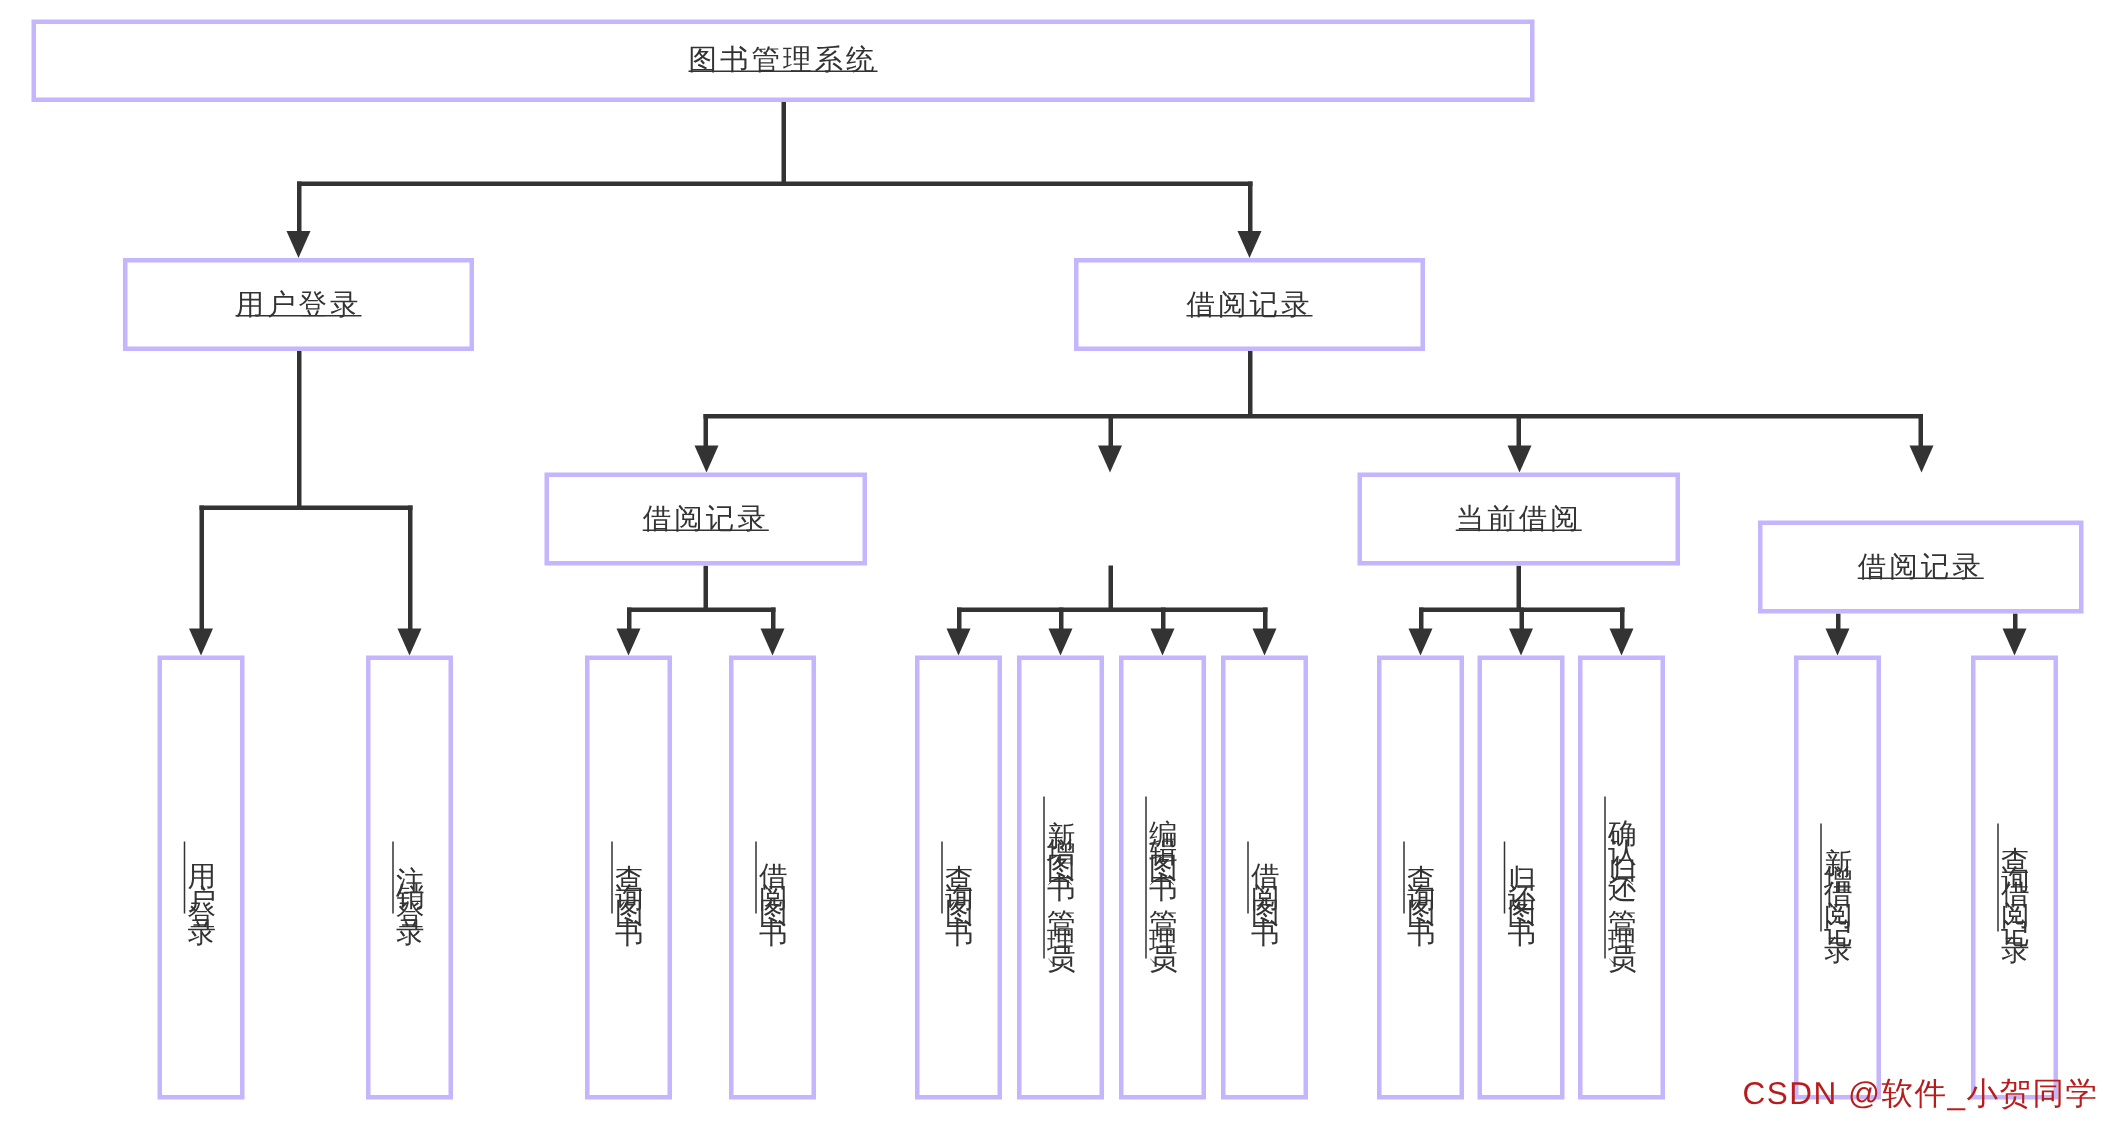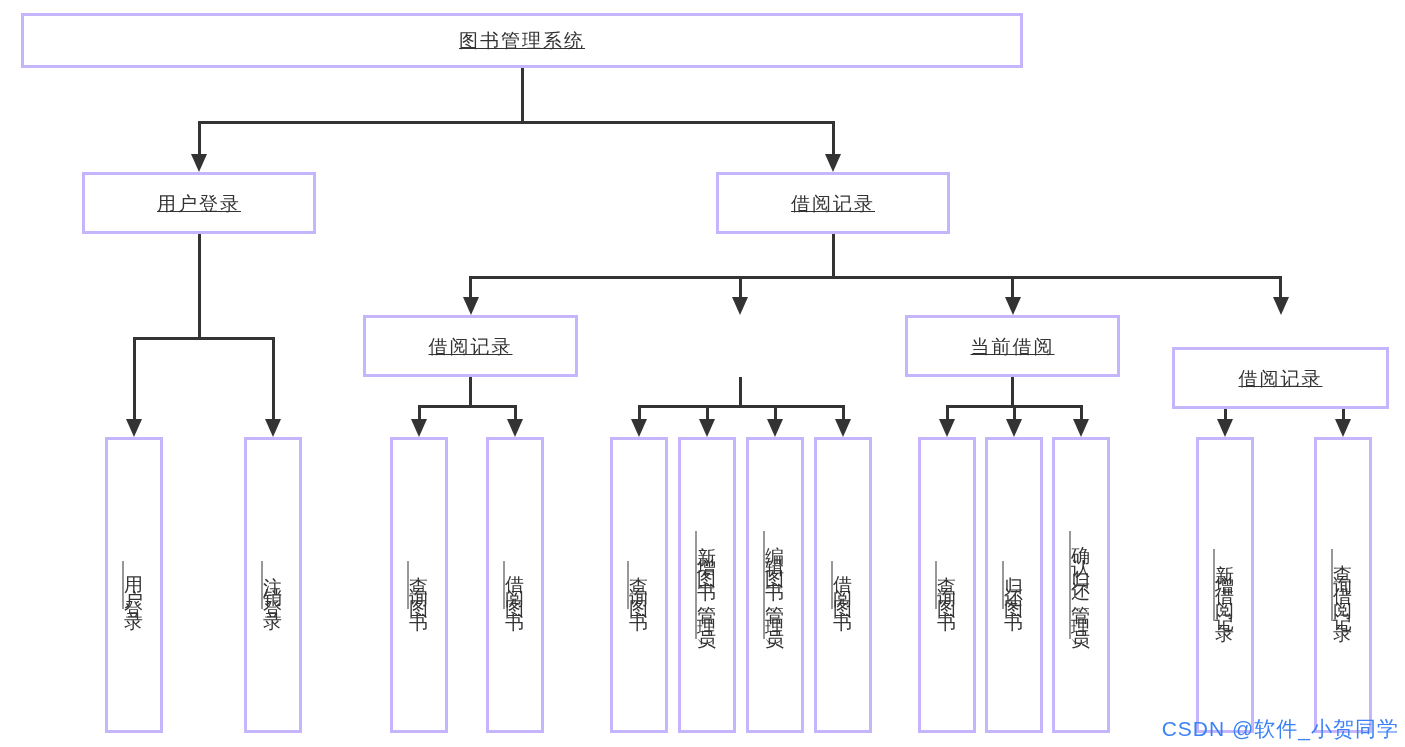--- a/index.html
+++ b/index.html
@@ -18,21 +18,21 @@
     letter-spacing:12px;
   }
   .hline,.vline{position:absolute;background:#333333;}
   .arrow{
     position:absolute;width:0;height:0;
     border-left:8px solid transparent;border-right:8px solid transparent;
     border-top:18px solid #333333;
   }
   .watermark{
     position:absolute;right:6px;bottom:4px;font-size:21px;letter-spacing:1px;
-    color:#3b82f6;white-space:nowrap;
+    color:#b91c1c;white-space:nowrap;
   }
 </style>
 </head>
 <body>
 
 <div class="canvas">
 
   <div class="vline" style="left:520.5px;top:68px;width:3px;height:55px;"></div>
   <div class="hline" style="left:197.5px;top:120.5px;width:637px;height:3px;"></div>
   <div class="vline" style="left:197.5px;top:120.5px;width:3px;height:36px;"></div>

